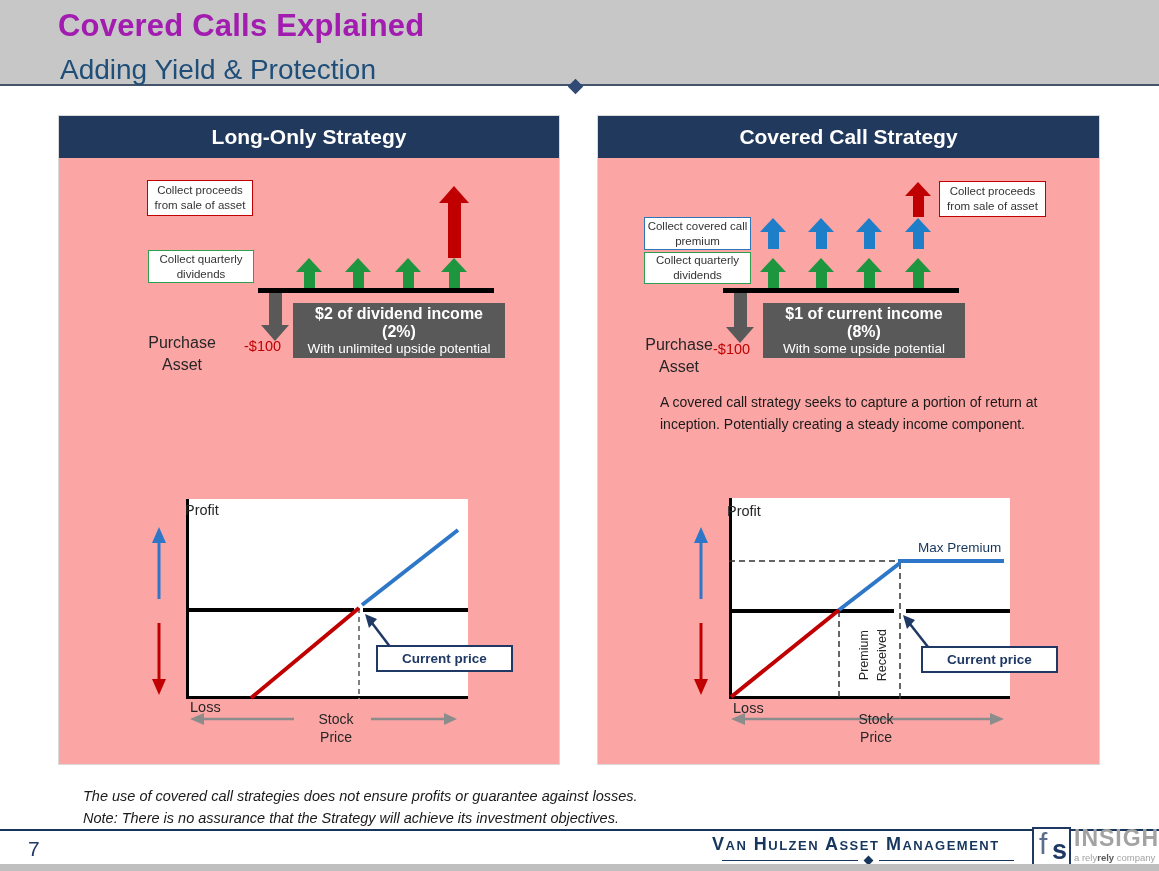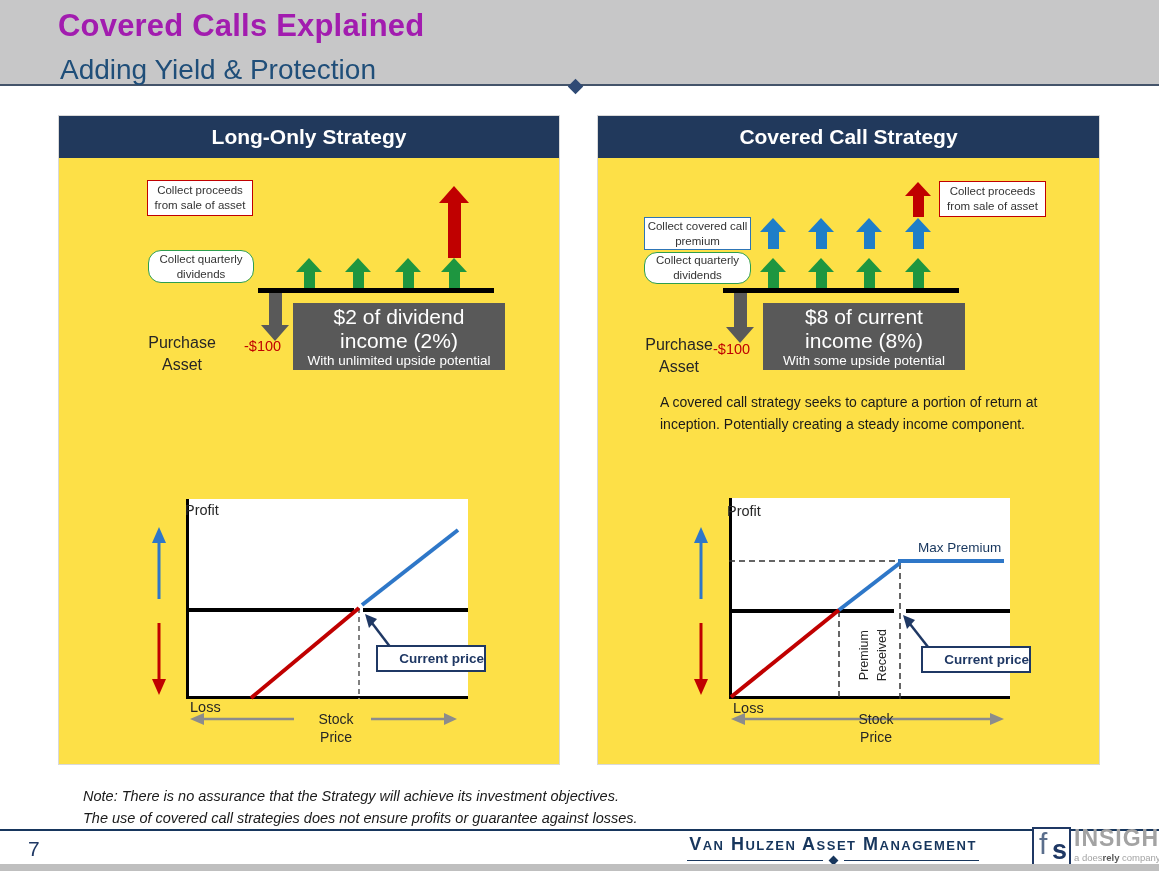--- a/index.html
+++ b/index.html
@@ -6,60 +6,60 @@
   html,body { width:1159px; height:871px; font-family:"Liberation Sans", sans-serif; background:#fff; }
   .slide { position:absolute; left:0; top:0; width:1159px; height:871px; background:#fff; overflow:hidden; }
 
   
   .header { position:absolute; left:0; top:0; width:1159px; height:86px; background:#c7c7c8; border-bottom:2px solid #44546a; }
   .title { position:absolute; left:58px; top:8px; font-size:31px; font-weight:bold; color:#a21caf; letter-spacing:0.2px; }
   .subtitle { position:absolute; left:60px; top:54px; font-size:28px; color:#1f4e79; }
   .header-diamond { position:absolute; left:570px; top:81px; width:11px; height:11px; background:#2f4a75; transform:rotate(45deg); }
 
   
-  .panel { position:absolute; top:115px; height:650px; background:#fde047; border:1px solid #d9d9d9; }
+  .panel { position:absolute; top:115px; height:650px; background:#fca5a5; border:1px solid #d9d9d9; }
   .panel.left { left:58px; width:502px; }
   .panel.right { left:597px; width:503px; }
   .panel-header { position:absolute; left:0; top:0; right:0; height:42px; background:#21395c; color:#fff; font-size:21px; font-weight:bold; text-align:center; line-height:42px; }
 
   .tagbox { position:absolute; background:#fff; border:1.5px solid #999; font-size:11.5px; color:#333; text-align:center; display:flex; flex-direction:column; justify-content:center; line-height:1.3; }
   .tagbox.red { border-color:#c00000; }
-  .tagbox.green { border-color:#2e9e4f;border-radius:13px; }
+  .tagbox.green { border-color:#2e9e4f; }
   .tagbox.blue { border-color:#2e75b6; }
 
   .tline { position:absolute; height:5px; background:#000; }
 
   .uparrow { position:absolute; display:flex; flex-direction:column; align-items:center; }
   .uparrow .head { width:0; height:0; border-left:13px solid transparent; border-right:13px solid transparent; border-bottom:14px solid var(--c); }
   .uparrow .stem { width:11px; flex:1; background:var(--c); }
   .uparrow.big .head { border-left-width:15px; border-right-width:15px; border-bottom-width:17px; }
   .uparrow.big .stem { width:13px; }
   .downarrow { position:absolute; display:flex; flex-direction:column; align-items:center; }
   .downarrow .stem { width:13px; flex:1; background:#595959; }
   .downarrow .head { width:0; height:0; border-left:14px solid transparent; border-right:14px solid transparent; border-top:16px solid #595959; }
 
   .purchase { position:absolute; font-size:16px; color:#262626; text-align:center; line-height:1.35; }
   .cost { position:absolute; font-size:14.5px; color:#c00000; }
   .incomebox { position:absolute; background:#595959; color:#fff; text-align:center; padding:2px 6px; }
-  .incomebox .l1 { font-size:21px; font-weight:normal; }
+  .incomebox .l1 { font-size:16px; font-weight:bold; }
   .incomebox .l2 { font-size:13.5px; }
   .desc { position:absolute; font-size:14px; color:#1a1a1a; line-height:1.55; }
 
   .chart-svg { position:absolute; left:0; top:0; pointer-events:none; }
   .axis-label { position:absolute; font-size:14.5px; color:#262626;margin-left:48px; }
   .xlab { position:absolute; font-size:14px; color:#262626; text-align:center; line-height:1.3; }
-  .currentbox { position:absolute; width:110px; border:2.5px solid #1f3864; background:#fff; color:#1f3864; font-weight:bold; font-size:13.5px; text-align:right; padding:4px 0; }
+  .currentbox { position:absolute; width:137px; border:2.5px solid #1f3864; background:#fff; color:#1f3864; font-weight:bold; font-size:13.5px; text-align:center; padding:4px 0; }
   .maxprofit { position:absolute; font-size:13.5px; color:#17365d; }
   .premrec { position:absolute; width:76px; font-size:12.5px; color:#262626; text-align:center; line-height:1.45; transform:rotate(-90deg); }
 
   
   .note { position:absolute; left:83px; top:786px; font-size:14.5px; font-style:italic; color:#1a1a1a; line-height:1.5; }
   .footer-line { position:absolute; left:0; top:829px; width:1159px; height:2px; background:#17365d; }
   .pagenum { position:absolute; left:28px; top:837px; font-size:21px; color:#1f3864; }
-  .vh { position:absolute; left:677px; top:834px; width:312px; text-align:center; }
+  .vh { position:absolute; left:712px; top:834px; width:312px; text-align:left; }
   .vh-name { font-variant:small-caps; font-weight:bold; font-size:18px; letter-spacing:1.5px; color:#17365d; white-space:nowrap; }
   .vh-rule { display:flex; align-items:center; gap:7px; margin-top:2px; padding:0 10px; }
   .vh-rule .seg { flex:1; height:1.5px; background:#17365d; }
   .vh-rule .dia { width:7px; height:7px; background:#17365d; transform:rotate(45deg); }
   .fslogo { position:absolute; left:1032px; top:827px; display:flex; align-items:flex-start; }
   .fsbox { position:relative; width:39px; height:39px; border:2px solid #1f3864; background:#fff; }
   .fsbox .f { position:absolute; left:5px; top:-2px; font-size:30px; color:#5a6e8c; }
   .fsbox .s { position:absolute; left:18px; top:6px; font-size:27px; font-weight:bold; color:#1f3864; }
   .fsright { margin-left:3px; }
   .fs-brand { font-size:23px; font-weight:bold; color:#a3a3a3; letter-spacing:1px; line-height:1; }
@@ -215,21 +215,21 @@
         <div class="head"></div>
       </div>
 
     <div class="purchase" style="left:36px; top:218px; width:90px;">
       <div>Purchase</div>
       <div>Asset</div>
     </div>
     <div class="cost" style="left:115px; top:225px;">-$100</div>
 
     <div class="incomebox" style="left:165px; top:187px; width:202px;">
-      <div class="l1">$8 of current income (8%)</div>
+      <div class="l1">$1 of current income (8%)</div>
       <div class="l2">With some upside potential</div>
     </div>
 
     <div class="desc" style="left:62px; top:276px; width:435px;">A covered call strategy seeks to capture a portion of return at inception. Potentially creating a steady income component.</div>
 
     <svg class="chart-svg" width="503" height="650" viewBox="0 0 503 650">
       <rect x="131" y="382" width="281" height="201" fill="#ffffff"></rect>
       <line x1="132.5" y1="382" x2="132.5" y2="583" stroke="#000" stroke-width="3"></line>
       <line x1="131" y1="581.5" x2="412" y2="581.5" stroke="#000" stroke-width="3"></line>
       <line x1="131" y1="495" x2="296" y2="495" stroke="#000" stroke-width="4"></line>
@@ -258,39 +258,39 @@
     </div>
     <div class="maxprofit" style="left:320px; top:424px;">Max Premium</div>
     <div class="premrec" style="left:237px; top:521px;">
       <div>Premium</div>
       <div>Received</div>
     </div>
     <div class="currentbox" style="left:323px; top:530px;">Current price</div>
   </div>
 
   <div class="note">
+    <div>The use of covered call strategies does not ensure profits or guarantee against losses.</div>
     <div>Note: There is no assurance that the Strategy will achieve its investment objectives.</div>
-    <div>The use of covered call strategies does not ensure profits or guarantee against losses.</div>
   </div>
 
   <div class="footer-line"></div>
   <div class="pagenum">7</div>
   <div class="vh">
     <div class="vh-name">Van Hulzen Asset Management</div>
     <div class="vh-rule">
       <div class="seg"></div>
       <div class="dia"></div>
       <div class="seg"></div>
     </div>
   </div>
   <div class="fslogo">
     <div class="fsbox">
       <span class="f">f</span>
       <span class="s">s</span>
     </div>
     <div class="fsright">
       <div class="fs-brand">INSIGHT</div>
-      <div class="fs-tag"><span>a does</span><b>rely</b><span> company</span></div>
+      <div class="fs-tag"><span>a rely</span><b>rely</b><span> company</span></div>
     </div>
   </div>
   <div class="bottombar"></div>
 
 </div>
 
 </body></html>

